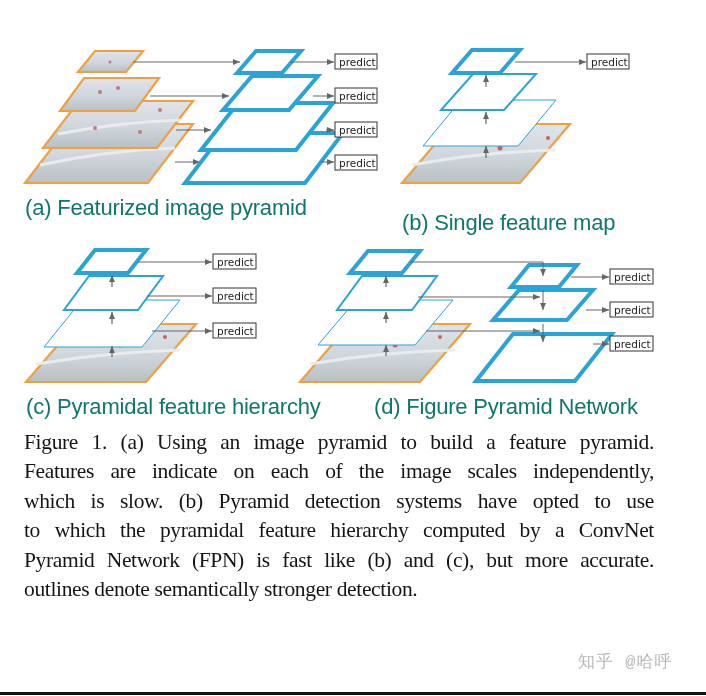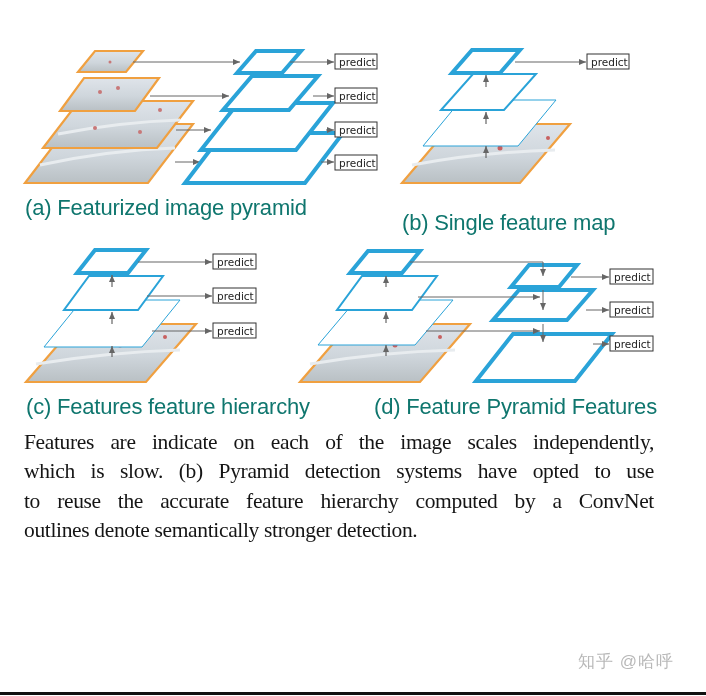--- a/index.html
+++ b/index.html
@@ -2,21 +2,21 @@
 <html><head>
 <meta charset="utf-8">
 <style>
   html, body { margin:0; padding:0; background:#ffffff; }
   body { width:706px; height:696px; position:relative; overflow:hidden; font-family:"Liberation Serif", serif; color:#111; }
   #figure { position:absolute; left:0; top:0; width:706px; height:430px; }
   .sub-caption { position:absolute; font-family:Liberation Sans, sans-serif; font-size:22px; color:#0f766e; white-space:nowrap; letter-spacing:-0.2px; }
   #caption { position:absolute; left:24px; top:428px; width:630px; font-family:"Liberation Serif", serif; font-size:21.5px; line-height:29.4px; color:#151515; text-align:justify; letter-spacing:-0.35px; }
   #caption span.line { display:block; text-align:justify; text-align-last:justify; white-space:nowrap; }
   #caption span.line.last { text-align-last:left; }
-  #watermark { position:absolute; left:578px; top:650px; font-family:Liberation Sans, sans-serif; font-size:17px; color:#b8b8b8; letter-spacing:1px; }
+  #watermark { position:absolute; left:578px; top:650px; font-family:Liberation Mono, monospace; font-size:17px; color:#b8b8b8; letter-spacing:1px; }
   #bottom-rule { position:absolute; left:0; top:692px; width:706px; height:3px; background:#111; }
   .predict-text { font-family:"DejaVu Sans", sans-serif; font-size:10.5px; fill:#222; }
 </style>
 </head>
 <body>
 
 <div id="figure">
 <svg width="706" height="430" viewBox="0 0 706 430" xmlns="http://www.w3.org/2000/svg">
   <defs>
     <marker id="ah" markerWidth="8" markerHeight="8" refX="7" refY="4" orient="auto" markerUnits="userSpaceOnUse">
@@ -153,24 +153,26 @@
     <rect x="610" y="302" width="43" height="15" fill="#fff" stroke="#333" stroke-width="1"></rect>
     <text x="614" y="313.5" class="predict-text">predict</text>
     <rect x="610" y="336" width="43" height="15" fill="#fff" stroke="#333" stroke-width="1"></rect>
     <text x="614" y="347.5" class="predict-text">predict</text>
   </g>
 </svg>
 </div>
 
 <div class="sub-caption" style="left:25px; top:195px;">(a) Featurized image pyramid</div>
 <div class="sub-caption" style="left:402px; top:210px;">(b) Single feature map</div>
-<div class="sub-caption" style="left:26px; top:394px;">(c) Features feature hierarchy</div>
-<div class="sub-caption" style="left:374px; top:394px;">(d) Feature Pyramid Features</div>
+<div class="sub-caption" style="left:26px; top:394px;">(c) Pyramidal feature hierarchy</div>
+<div class="sub-caption" style="left:374px; top:394px;">(d) Figure Pyramid Network</div>
 
 <div id="caption">
+  <span class="line">Figure 1. (a) Using an image pyramid to build a feature pyramid.</span>
   <span class="line">Features are indicate on each of the image scales independently,</span>
   <span class="line">which is slow.  (b) Pyramid detection systems have opted to use</span>
-  <span class="line">to reuse the accurate feature hierarchy computed by a ConvNet</span>
+  <span class="line">to which the pyramidal feature hierarchy computed by a ConvNet</span>
+  <span class="line">Pyramid Network (FPN) is fast like (b) and (c), but more accurate.</span>
   <span class="line last">outlines denote semantically stronger detection.</span>
 </div>
 
 <div id="watermark">知乎 @哈呼</div>
 <div id="bottom-rule"></div>
 
 </body></html>

